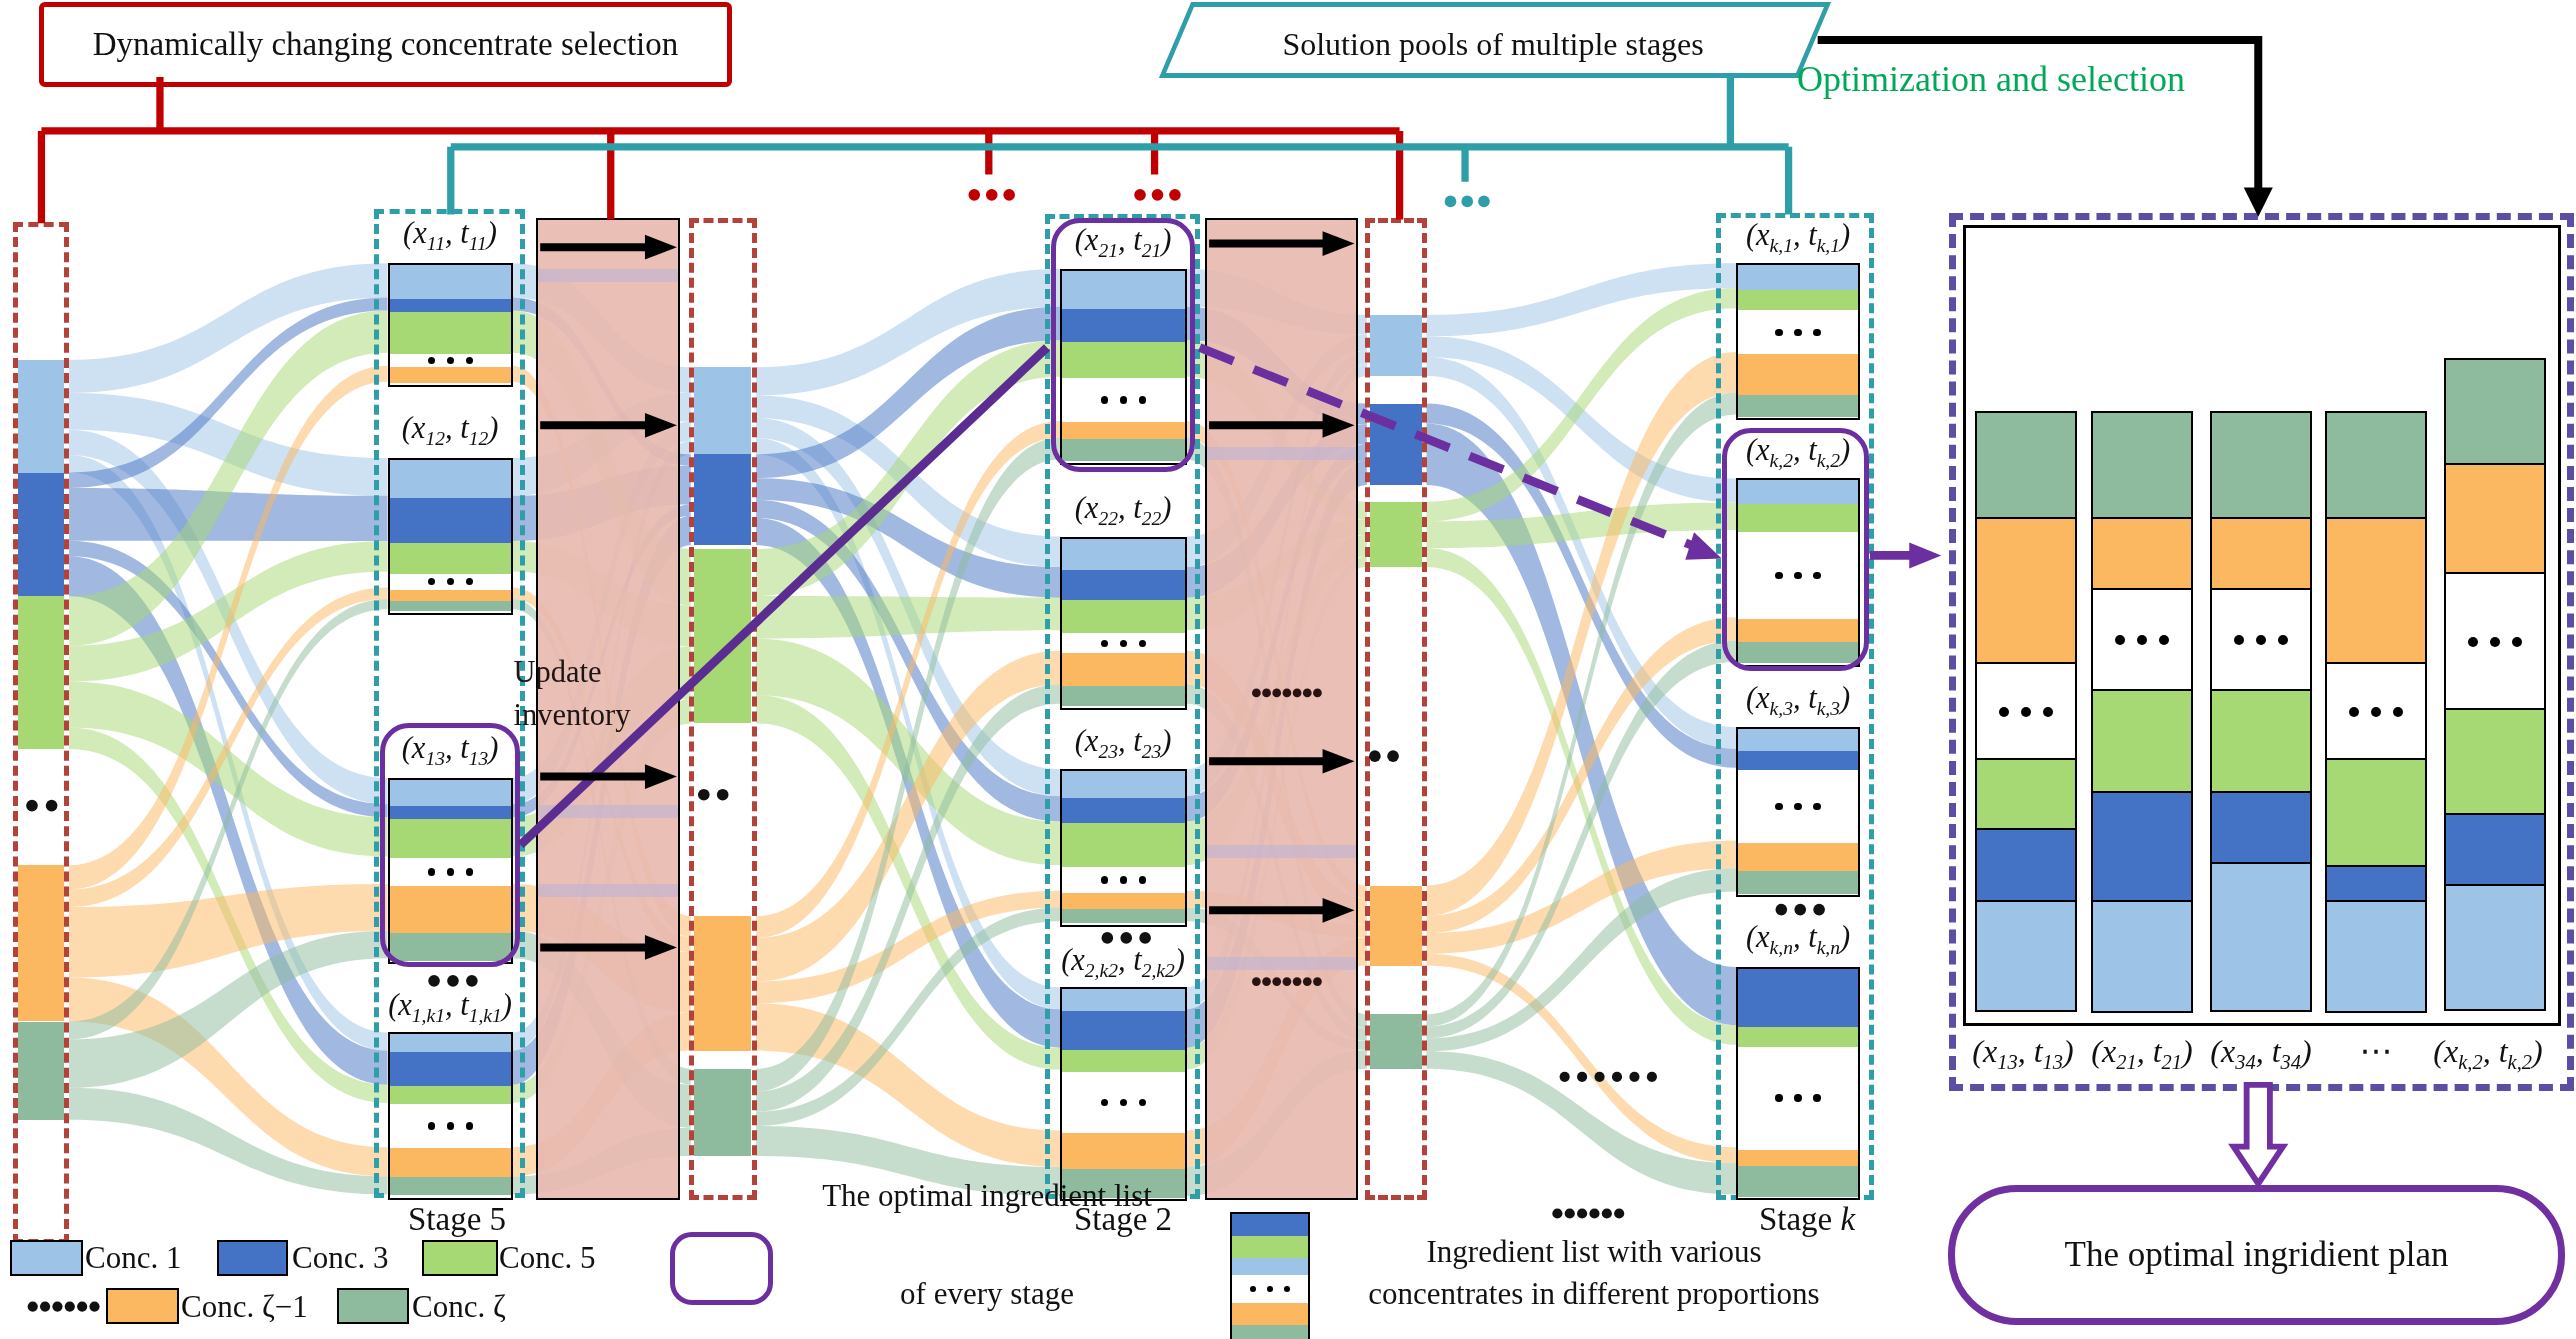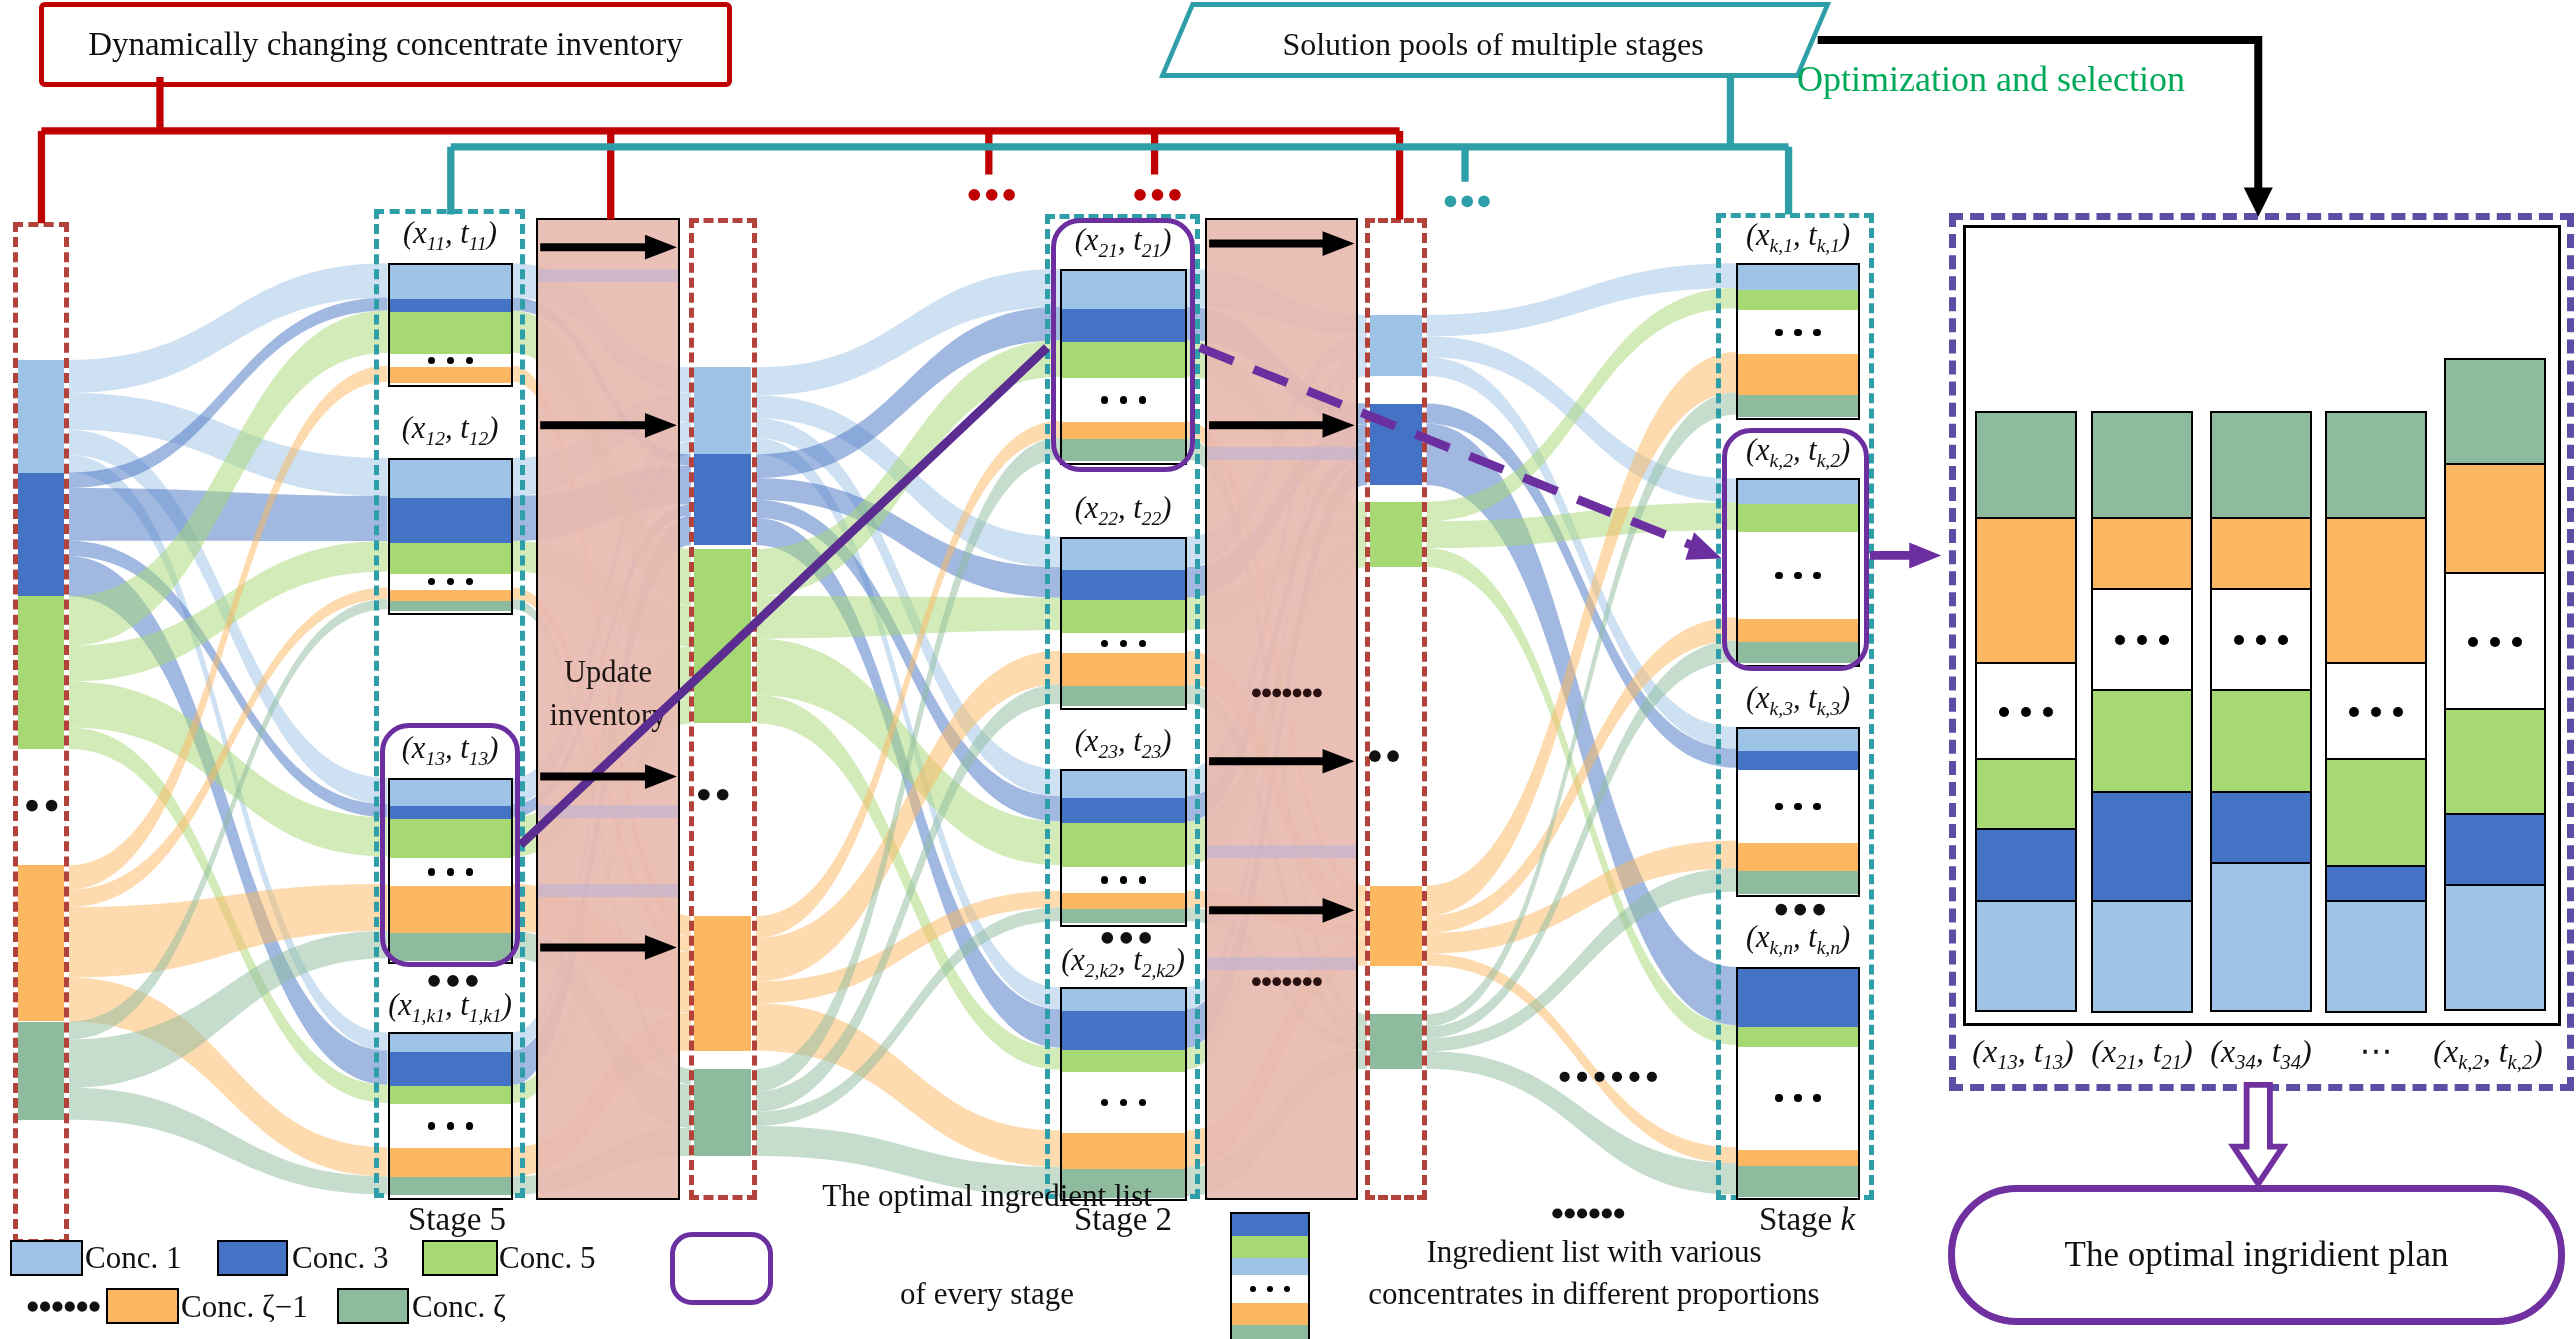--- a/index.html
+++ b/index.html
@@ -24,21 +24,21 @@
   .dotrow{display:flex;justify-content:center;align-items:center;gap:11.6px;height:100%;}
   .dot{border-radius:50%;background:#000;}
   .planbox{position:absolute;border:7.3px solid #7030A0;border-radius:69px;background:#fff;
            box-sizing:border-box;display:flex;align-items:center;justify-content:center;z-index:4;}
   .titlebox{position:absolute;border:5.1px solid #C00000;border-radius:5.8px;background:#fff;
             display:flex;align-items:center;justify-content:center;z-index:4;}
   .parabox{position:absolute;border:5.8px solid #2E9FA9;background:#fff;transform:skewX(-23deg);
            box-sizing:border-box;z-index:4;}
   .paratxt{position:absolute;width:100%;text-align:center;transform:skewX(23deg);font-size:32px;color:#111;}
   .greentxt{position:absolute;font-size:36px;color:#00A859;z-index:4;white-space:nowrap;}
-  .updtxt{position:absolute;text-align:center;font-size:30.5px;color:#1d1414;z-index:4;line-height:1.4;
+  .updtxt{position:absolute;text-align:left;font-size:30.5px;color:#1d1414;z-index:4;line-height:1.4;
           transform:translateX(-50%);}
   .stagelab{position:absolute;font-size:33px;color:#111;transform:translateX(-50%);white-space:nowrap;z-index:4;}
   .legswatch{position:absolute;border:2.9px solid #000;box-sizing:border-box;z-index:4;}
   .leglab{position:absolute;font-size:31px;color:#111;white-space:nowrap;z-index:4;}
   .rightbox{position:absolute;border:7.3px dashed #5A4FA5;box-sizing:border-box;z-index:2;}
   .innerrect{position:absolute;border:3.6px solid #000;background:#fff;box-sizing:border-box;z-index:2;}
   .bar{position:absolute;z-index:3;}
   .bseg{border:2.9px solid #000;box-sizing:border-box;margin-top:-2.9px;}
   .bseg:first-child{margin-top:0;}
 </style>
@@ -453,21 +453,21 @@
             <span class="dot" style="width: 5.8px; height: 5.8px;"></span>
             <span class="dot" style="width: 5.8px; height: 5.8px;"></span>
           </div>
         </div>
         <div class="seg" style="height: 22px; background: rgb(251, 184, 96);"></div>
         <div class="seg" style="height: 14.5px; background: rgb(142, 187, 157);"></div>
       </div>
     </div>
 
   <div class="titlebox" style="left:39px;top:2.2px;width:683px;height:75px;">
-    <span style="font-size:33px;color:#111;">Dynamically changing concentrate inventory</span>
+    <span style="font-size:33px;color:#111;">Dynamically changing concentrate selection</span>
   </div>
 
   <div class="parabox" style="left:1175px;top:2.2px;width:640px;height:76px;">
     <div class="paratxt" style="top:19px;">Solution pools of multiple stages</div>
   </div>
 
   <div class="greentxt" style="left:1797px;top:58px;">Optimization and selection</div>
 
   <div class="updtxt" style="left:608px;top:651px;width:189px;">
     <div>Update</div>

